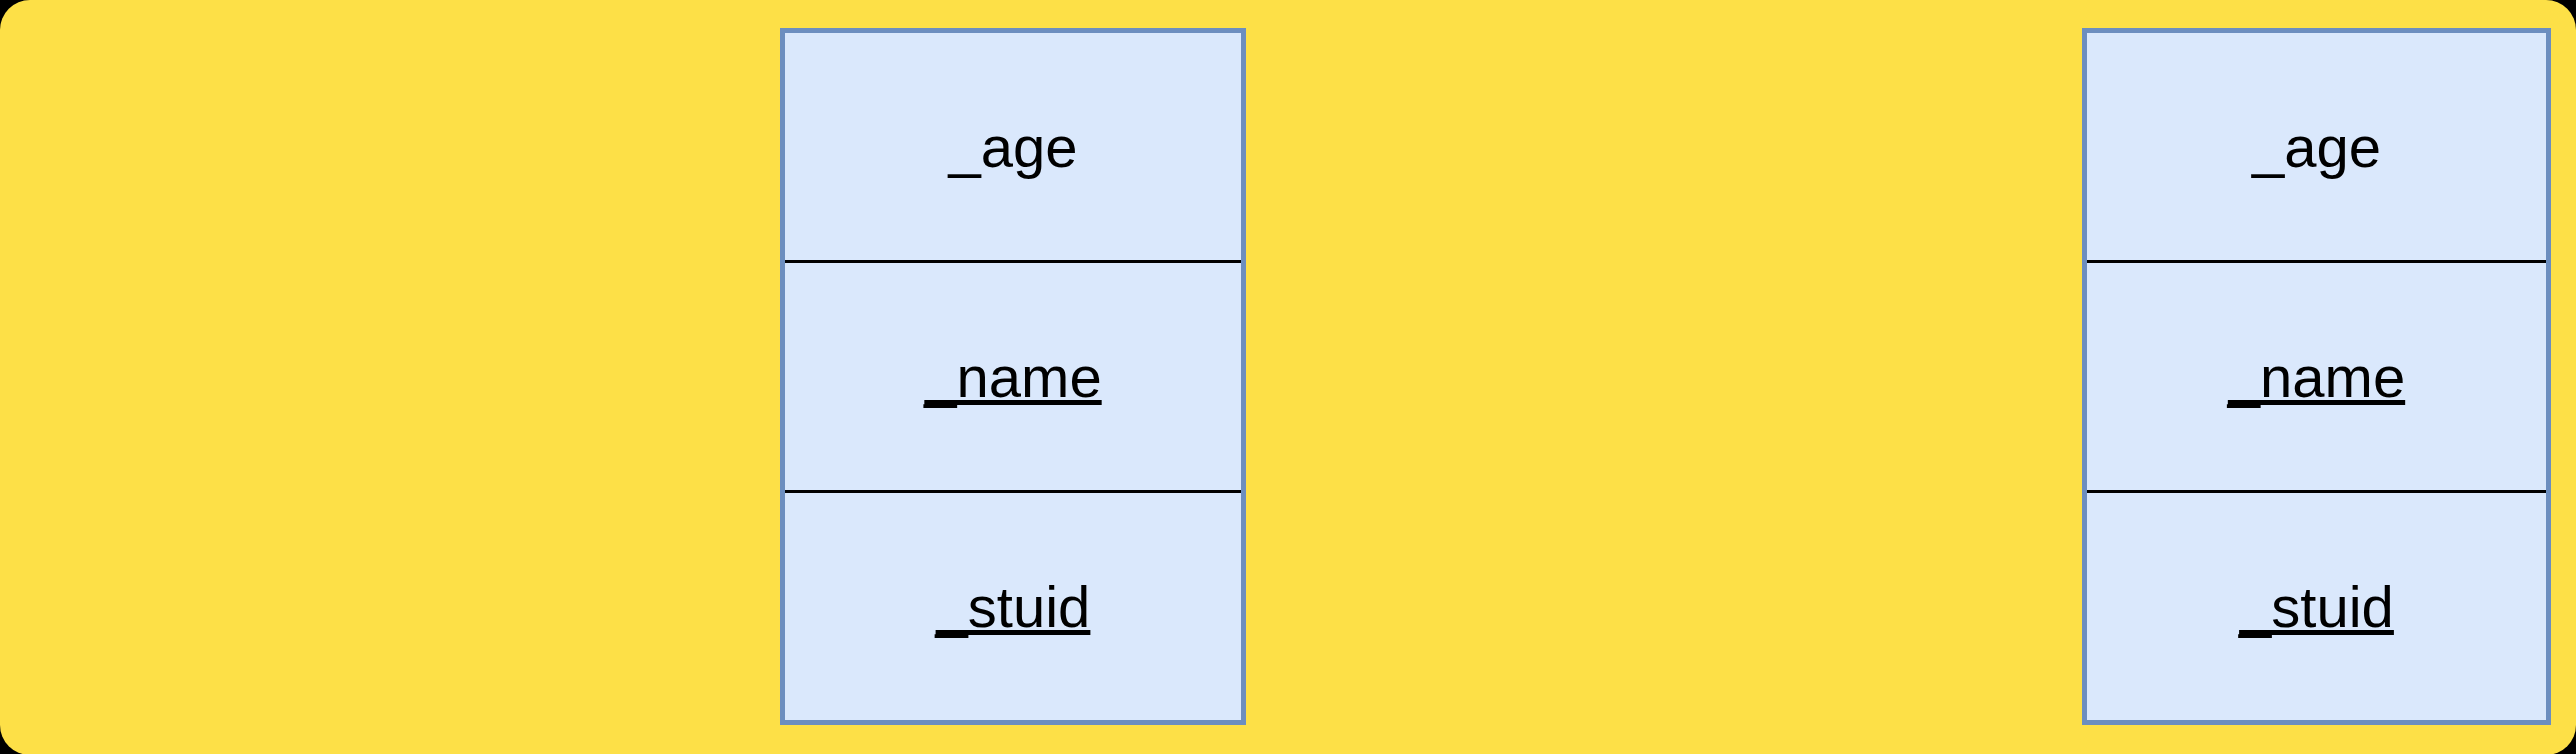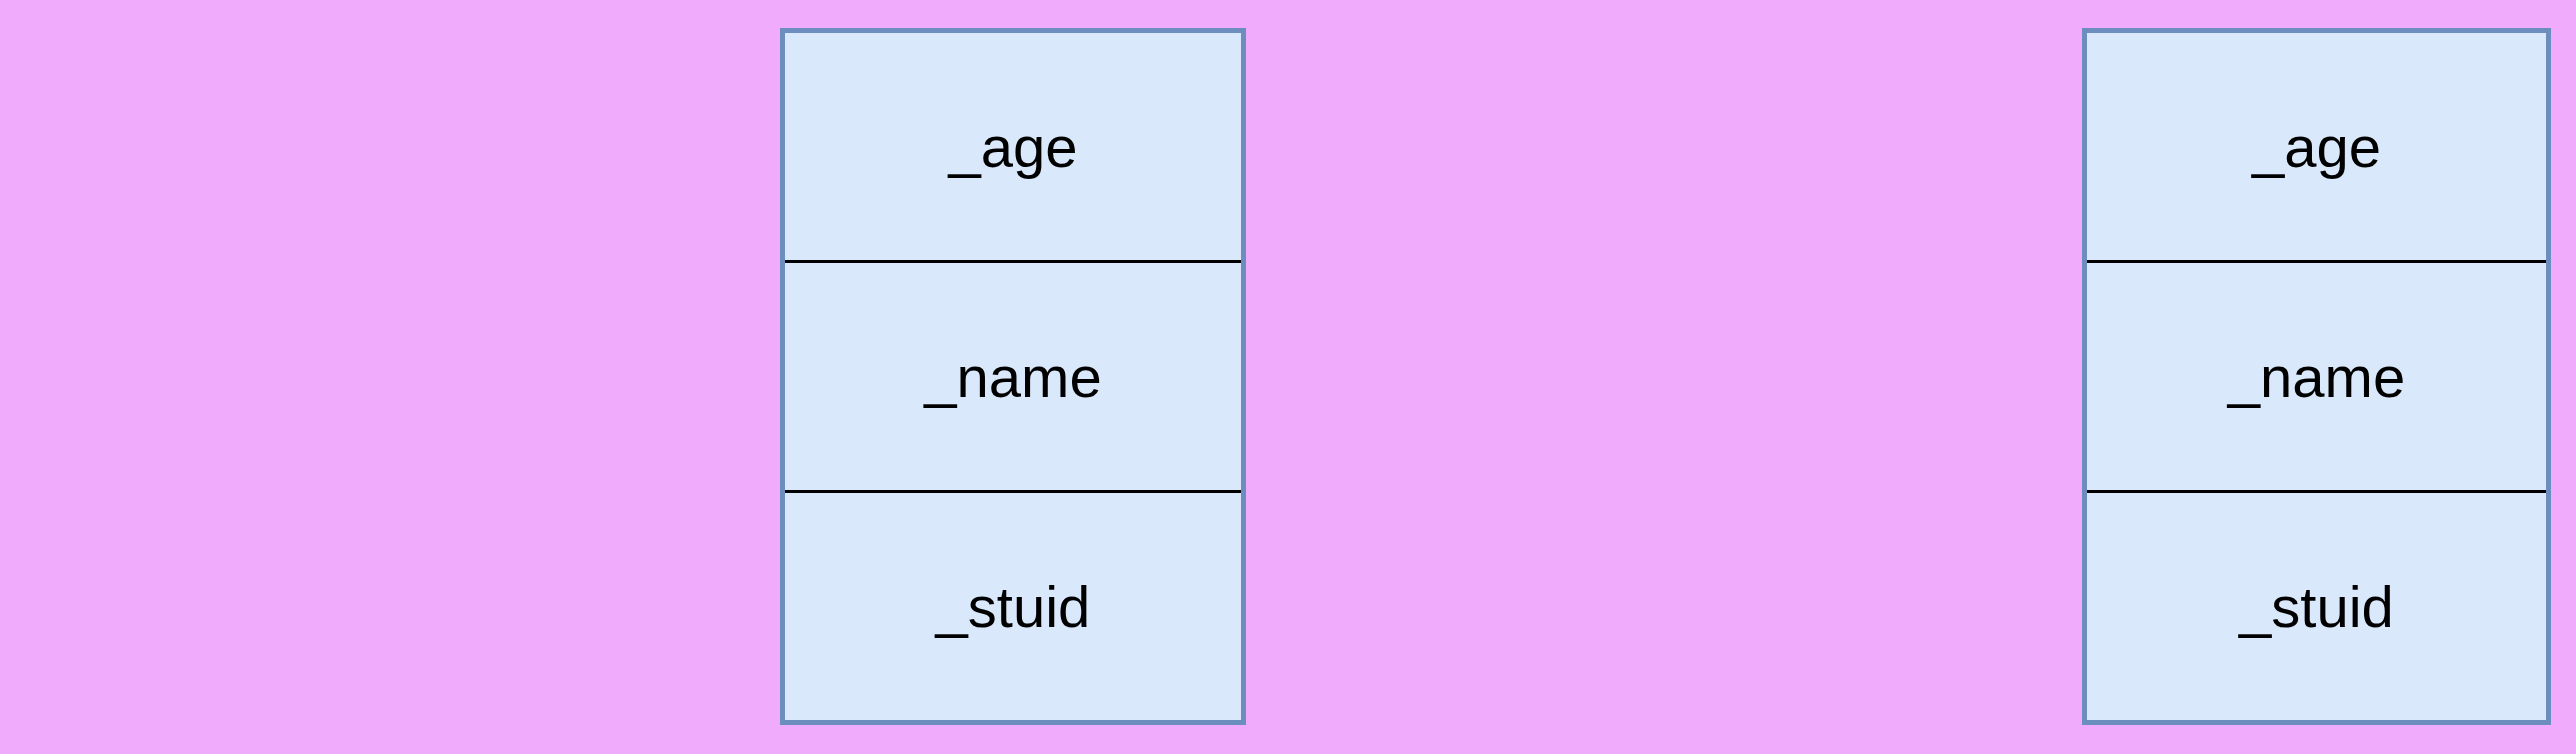--- a/index.html
+++ b/index.html
@@ -10,21 +10,22 @@
   body {
     width: 2576px;
     height: 755px;
     position: relative;
     overflow: hidden;
     font-family: "Liberation Sans", sans-serif;
   }
   .canvas {
     position: absolute;
     inset: 0;
-    background: #f0abfc;
+    background: #fde047;
+    border-radius: 30px;
   }
   .record-box {
     position: absolute;
     box-sizing: border-box;
     background: #dae8fc;
     border: 5px solid #6c8ebf;
     display: flex;
     flex-direction: column;
   }
   .record-box.box-1 {
@@ -41,20 +42,21 @@
   }
   .member-cell {
     flex: 1 1 0;
     display: flex;
     align-items: center;
     justify-content: center;
     overflow: hidden;
   }
   .member-cell + .member-cell {
     border-top: 3.6px solid #000000;
+    text-decoration: underline;
   }
   .member-label {
     font-size: 58px;
     line-height: 1;
     color: #000000;
     letter-spacing: 0;
     white-space: nowrap;
   }
 </style>
 </head>

